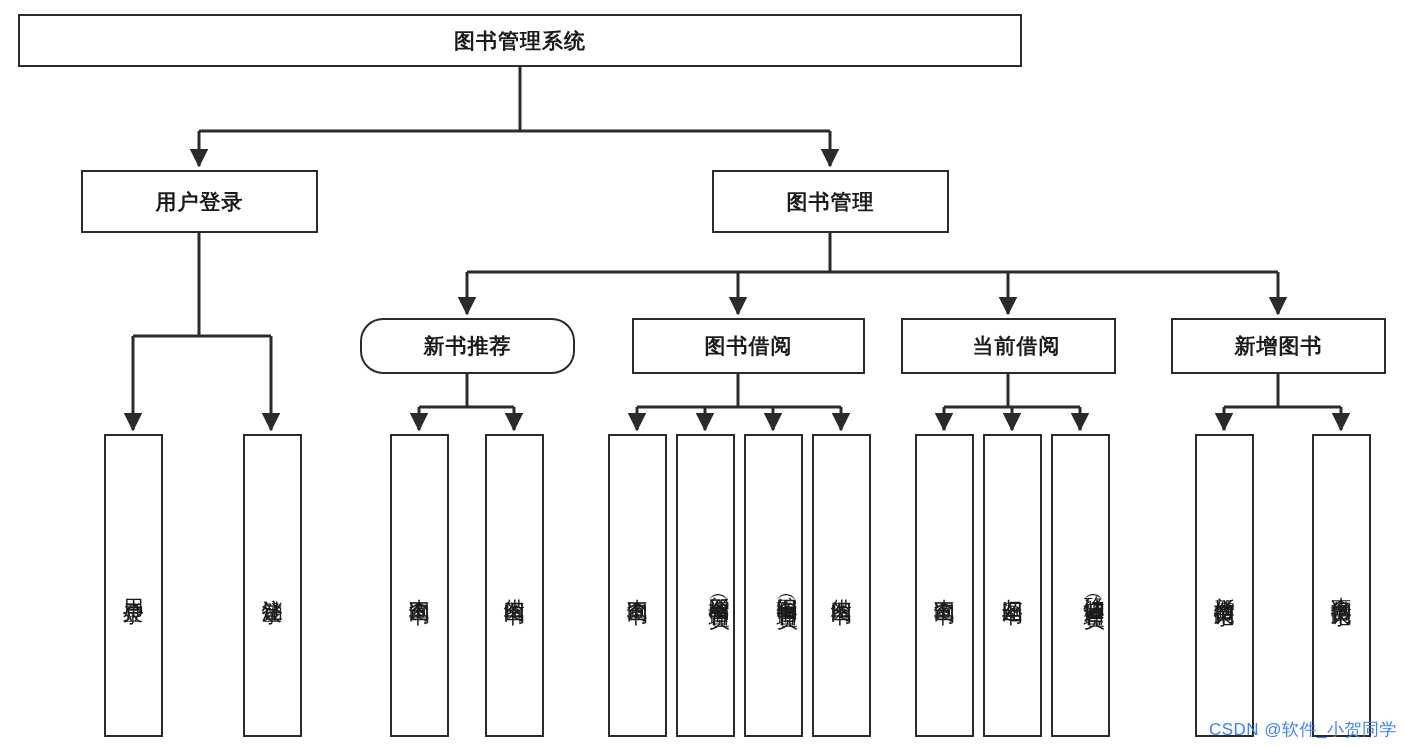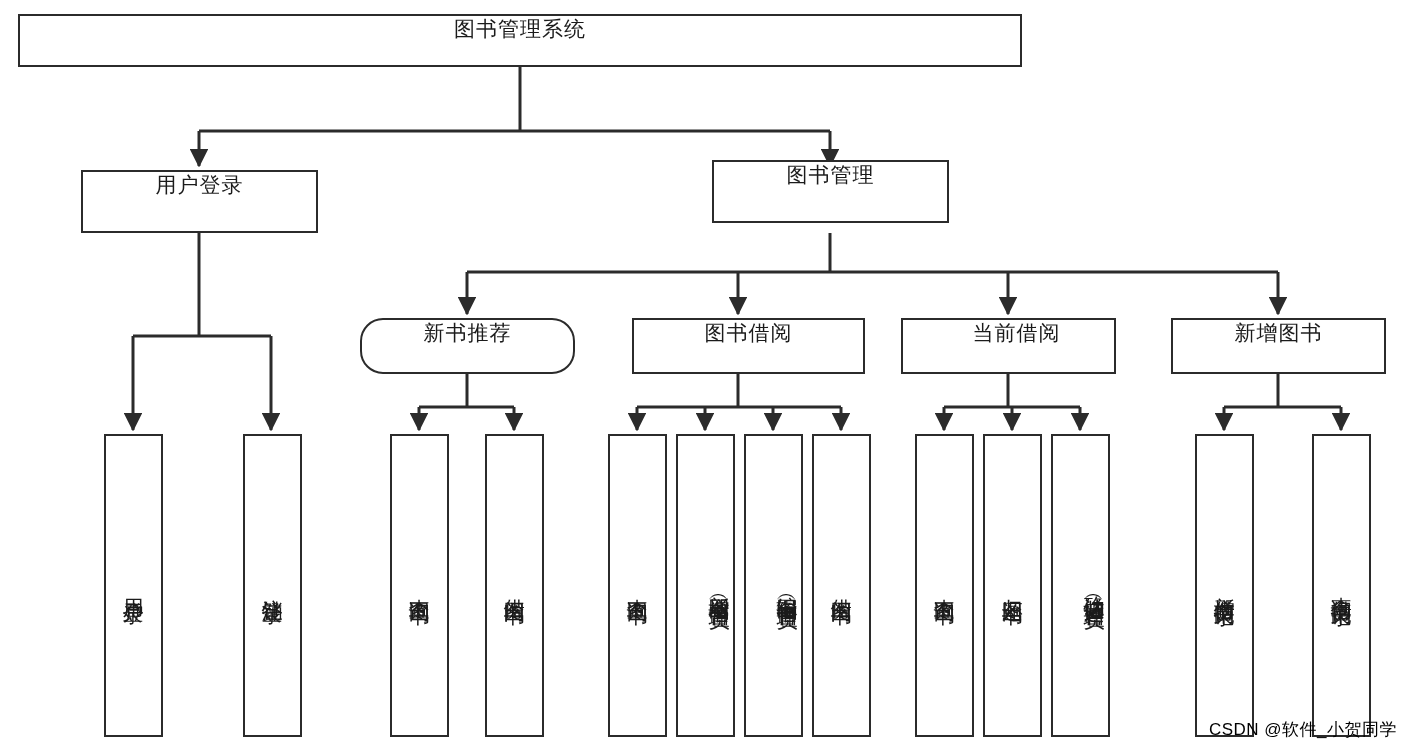--- a/index.html
+++ b/index.html
@@ -30,24 +30,25 @@
     position: absolute;
     box-sizing: border-box;
     border: 2.5px solid #2b2b2b;
     background: #ffffff;
     color: #1b1b1b;
     display: flex;
     justify-content: center;
     overflow: hidden;
   }
   .node.horiz {
-    align-items: flex-start;
+    align-items: center;
     font-size: 21px;
     letter-spacing: 1px;
     line-height: 1.2;
+    font-weight: bold;
   }
   .node.vert {
     writing-mode: vertical-rl;
     text-orientation: upright;
     align-items: flex-start;
     font-size: 21px;
     line-height: 1.32;
     letter-spacing: 2px;
     padding-top: 10px;
     padding-bottom: 6px;
@@ -63,21 +64,21 @@
   }
   .node.vert .label {
     white-space: normal;
     word-break: break-all;
   }
   #watermark {
     position: absolute;
     right: 8px;
     bottom: 6px;
     font-size: 17px;
-    color: #000000;
+    color: #3b82f6;
     letter-spacing: 0.5px;
     white-space: nowrap;
     user-select: none;
     margin-left: 12px;
   }
 </style>
 </head>
 <body>
 
 <div id="diagram-root">
@@ -132,21 +133,21 @@
     </g>
   </svg>
 
   <div class="node horiz" style="left:18px; top:14px; width:1004px; height:53px;">
     <span class="label">图书管理系统</span>
   </div>
 
   <div class="node horiz" style="left:81px; top:170px; width:237px; height:63px;">
     <span class="label">用户登录</span>
   </div>
-  <div class="node horiz" style="left:712px; top:160px; width:237px; height:63px;">
+  <div class="node horiz" style="left:712px; top:170px; width:237px; height:63px;">
     <span class="label">图书管理</span>
   </div>
 
   <div class="node horiz" style="left:360px; top:318px; width:215px; height:56px;border-radius:23px;">
     <span class="label">新书推荐</span>
   </div>
   <div class="node horiz" style="left:632px; top:318px; width:233px; height:56px;">
     <span class="label">图书借阅</span>
   </div>
   <div class="node horiz" style="left:901px; top:318px; width:215px; height:56px;padding-left:16px;">

